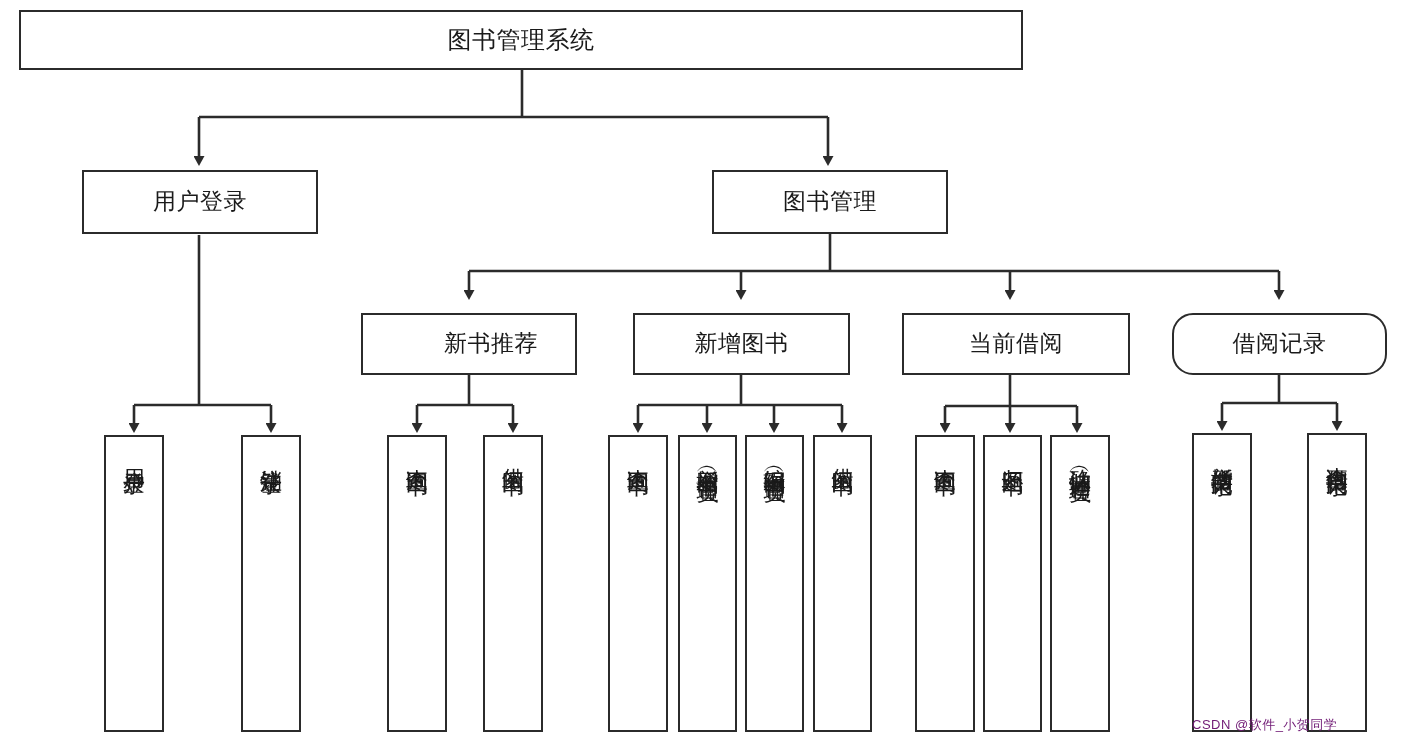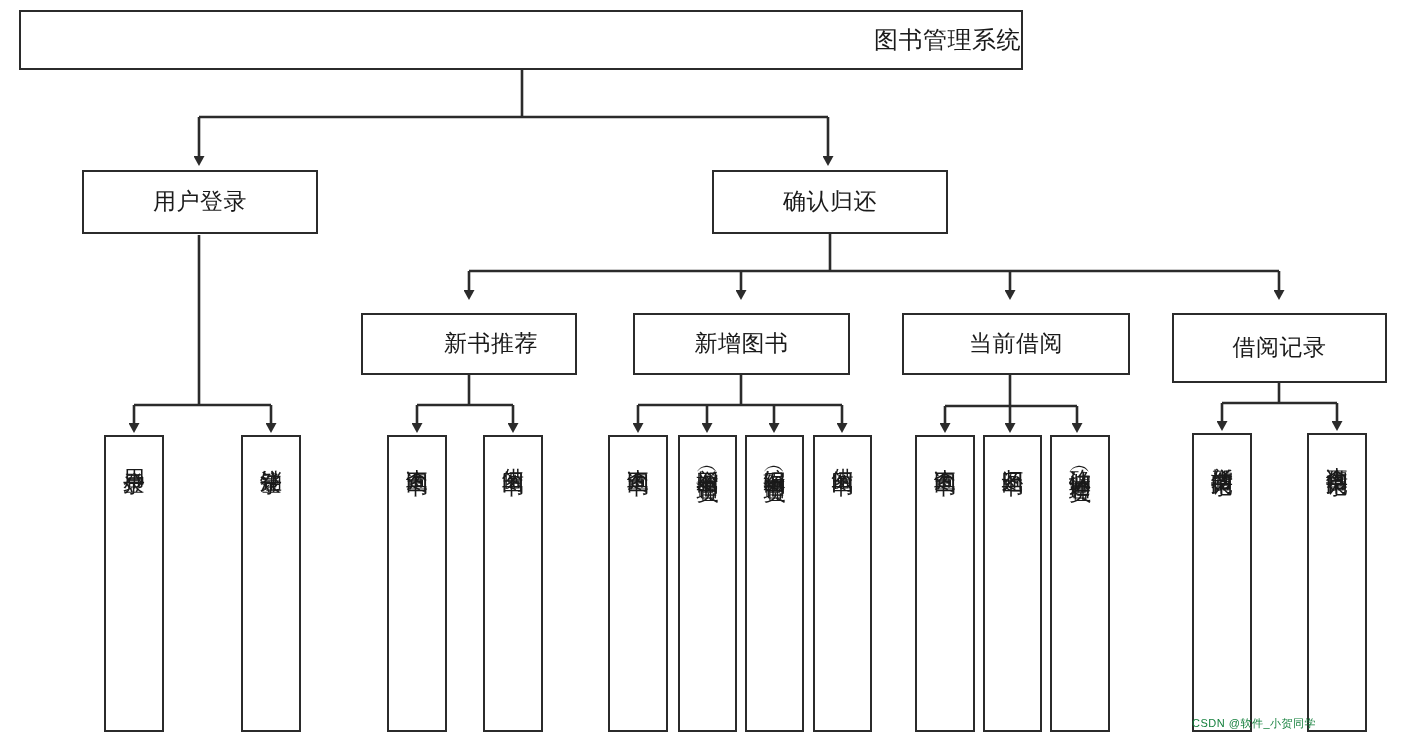--- a/index.html
+++ b/index.html
@@ -55,22 +55,22 @@
     text-orientation: upright;
     font-size: 22px;
     letter-spacing: 2px;
     line-height: 1;
   }
   #root-node .lbl {
     font-size: 24px;
   }
   .watermark {
     position: absolute;
-    font-size: 11px;
-    color: #15803d;
+    font-size: 13px;
+    color: #701a75;
     letter-spacing: 0.5px;
     white-space: nowrap;
   }
 </style>
 </head>
 <body>
 
 <div id="stage">
 
   <svg class="edges" viewBox="0 0 1405 747" xmlns="http://www.w3.org/2000/svg">
@@ -119,45 +119,45 @@
       <path d="M1010,406 L1010,424" marker-end="url(#arw)"></path>
       <path d="M1077,406 L1077,424" marker-end="url(#arw)"></path>
 
       <path d="M1279,375 L1279,403"></path>
       <path d="M1222,403 L1337,403"></path>
       <path d="M1222,403 L1222,422" marker-end="url(#arw)"></path>
       <path d="M1337,403 L1337,422" marker-end="url(#arw)"></path>
     </g>
   </svg>
 
-  <div class="node horiz" id="root-node" style="left:19px; top:10px; width:1004px; height:60px;justify-content:flex-end;">
+  <div class="node horiz" id="root-node" style="left:19px; top:10px; width:1004px; height:60px;">
     <span class="lbl">图书管理系统</span>
   </div>
 
   <div class="node horiz" style="left:82px; top:170px; width:236px; height:64px;">
     <span class="lbl">用户登录</span>
   </div>
 
   <div class="node horiz" style="left:712px; top:170px; width:236px; height:64px;">
-    <span class="lbl">确认归还</span>
+    <span class="lbl">图书管理</span>
   </div>
 
   <div class="node horiz" style="left:361px; top:313px; width:216px; height:62px;padding-left:44px;">
     <span class="lbl">新书推荐</span>
   </div>
 
   <div class="node horiz" style="left:633px; top:313px; width:217px; height:62px;">
     <span class="lbl">新增图书</span>
   </div>
 
   <div class="node horiz" style="left:902px; top:313px; width:228px; height:62px;">
     <span class="lbl">当前借阅</span>
   </div>
 
-  <div class="node horiz" style="left:1172px; top:313px; width:215px; height:70px;">
+  <div class="node horiz" style="left:1172px; top:313px; width:215px; height:62px;border-radius:21px;">
     <span class="lbl">借阅记录</span>
   </div>
 
   <div class="node vert" style="left:104px; top:435px; width:60px; height:297px;">
     <span class="lbl">用户登录</span>
   </div>
 
   <div class="node vert" style="left:241px; top:435px; width:60px; height:297px;">
     <span class="lbl">注销登录</span>
   </div>

